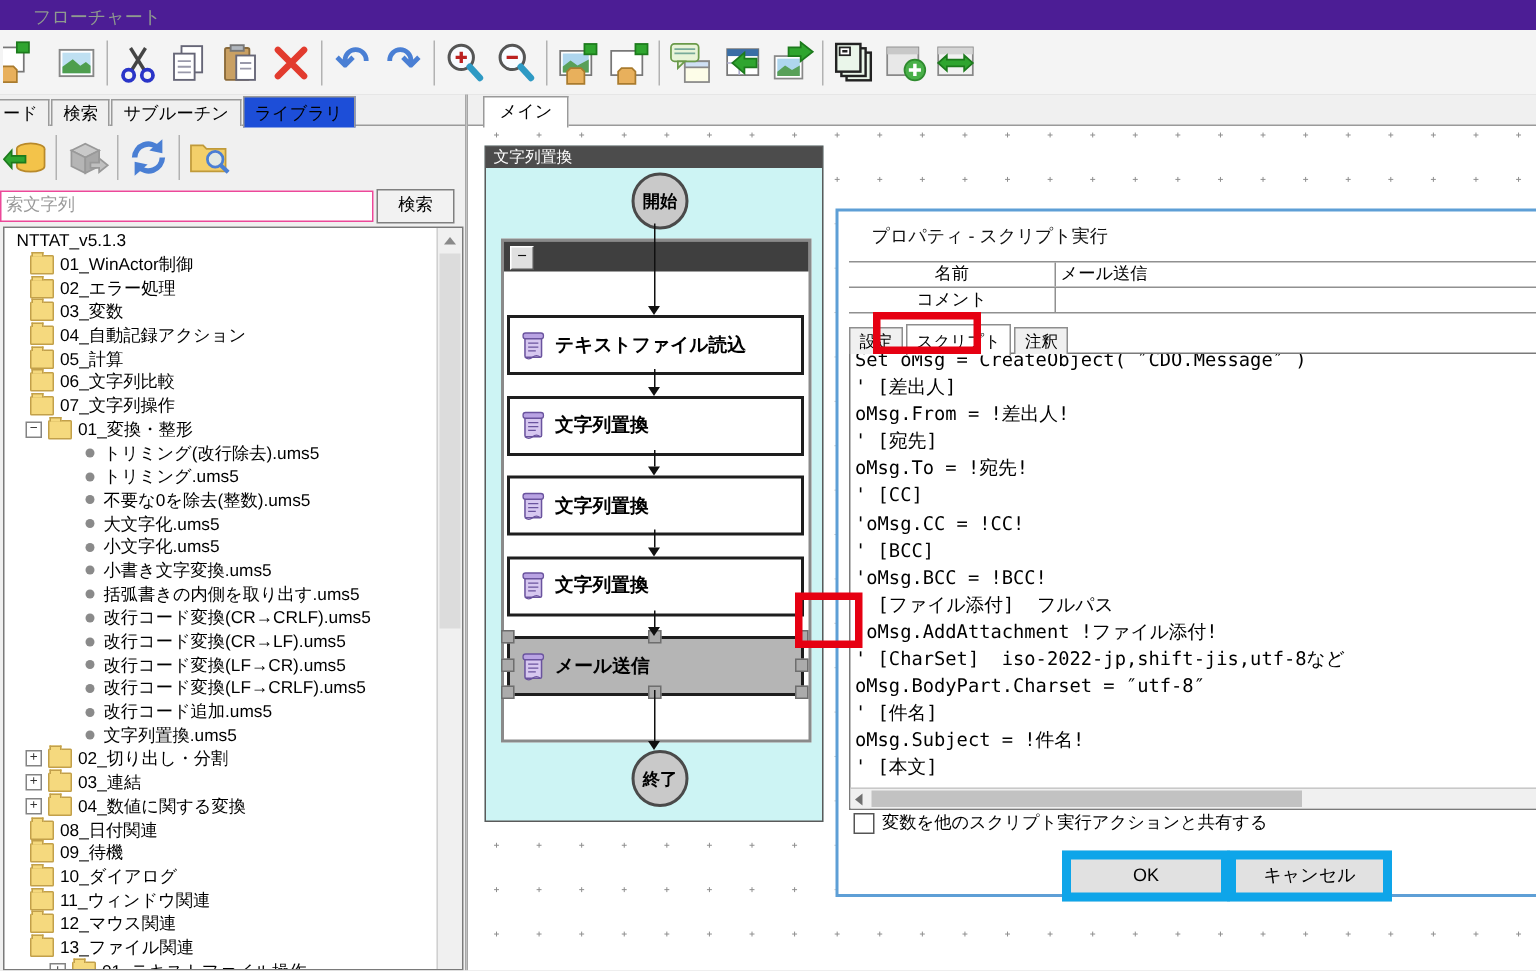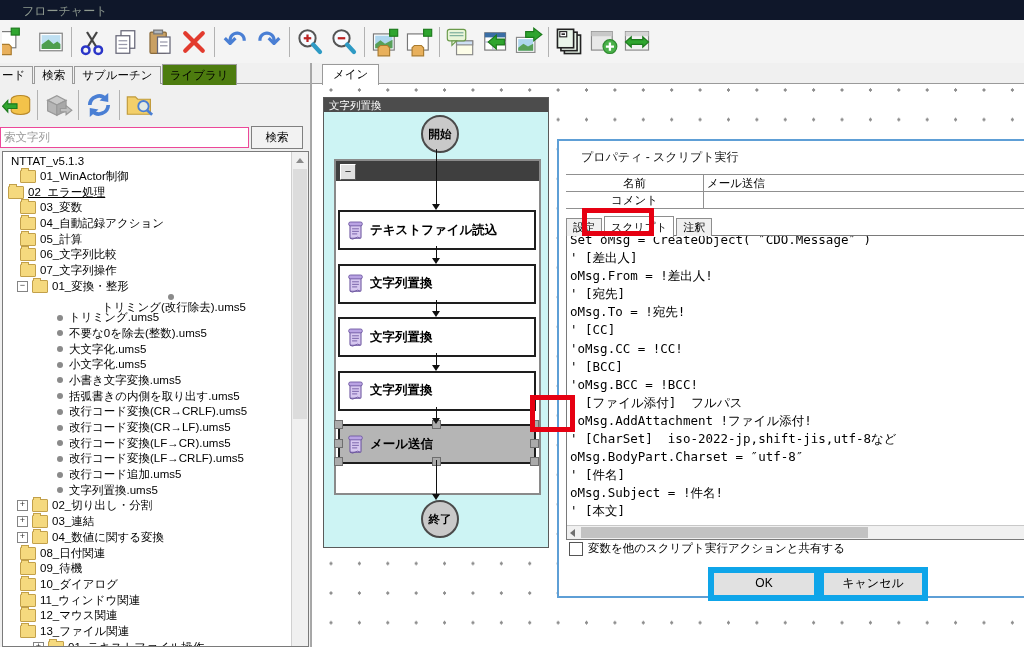--- a/index.html
+++ b/index.html
@@ -1,33 +1,33 @@
 <!DOCTYPE html>
 <html><head>
 <meta charset="utf-8">
 <style>
   html,body{margin:0;padding:0;background:#ddd;}
   #app{position:relative;width:1024px;height:647px;background:#fff;overflow:hidden;
        font-family:"Liberation Sans",sans-serif;color:#000;}
   
-  .titlebar{position:absolute;left:0;top:0;width:100%;height:20px;background:#0f172a;}
+  .titlebar{position:absolute;left:0;top:0;width:100%;height:20px;background:#4c1d95;}
   .titlebar span{position:absolute;left:22px;top:3px;font-size:12px;color:#8f9a8f;}
   .toolbar{position:absolute;left:0;top:20px;width:100%;height:43px;background:#f4f4f4;
            border-bottom:1px solid #c4c4c4;display:flex;align-items:center;}
   .tbi{width:34px;height:36px;display:flex;align-items:center;justify-content:center;flex:0 0 auto;}
   .tbi svg{width:30px;height:30px;}
   .tbi .glyph{font-size:27px;font-weight:bold;color:#4a7fd4;line-height:1;}
   .tsep{width:1px;height:30px;background:#b2b2b2;margin:0 3px;flex:0 0 auto;}
   
   .leftpanel{position:absolute;left:0;top:63px;width:310px;bottom:0;background:#f0f0f0;
              border-right:1px solid #a8a8a8;}
   .ltabs{position:absolute;left:0;top:0;height:21px;display:flex;align-items:flex-end;}
   .ltab{height:17px;padding:0 7px;font-size:11.5px;display:flex;align-items:center;
         background:#f0f0f0;border:1px solid #9a9a9a;border-bottom:none;margin-right:1px;}
-  .ltab.active{background:#4d7c0f;height:20px;position:relative;z-index:2;margin-bottom:-1px;}
+  .ltab.active{background:#1d4ed8;height:20px;position:relative;z-index:2;margin-bottom:-1px;}
   .tabline{position:absolute;left:0;top:20px;width:100%;height:1px;background:#9a9a9a;}
   .subtoolbar{position:absolute;left:0;top:23px;height:38px;display:flex;align-items:center;}
   .searchrow{position:absolute;left:0;top:63px;height:22px;width:100%;}
   .searchinput{position:absolute;left:0;top:1px;width:244px;height:19px;background:#fff;
                border:1px solid #ec4899;font-size:11.5px;color:#9a9a9a;line-height:19px;padding-left:3px;}
   .searchbtn{position:absolute;left:251px;top:0;width:50px;height:21px;background:#f2f2f2;
              border:1px solid #808080;font-size:11.5px;text-align:center;line-height:20px;}
   .tree{position:absolute;left:2px;top:88px;right:1px;bottom:0;background:#fff;
         border:1px solid #7a7a7a;overflow:hidden;}
   .tree-rows{position:absolute;left:0;top:1px;right:17px;bottom:0;overflow:hidden;}
@@ -308,21 +308,21 @@
     </div>
     <div class="tree">
       <div class="tree-rows" id="treerows">
           <div class="trow" style="padding-left: 8px;">
             <span>NTTAT_v5.1.3</span>
           </div>
           <div class="trow" style="padding-left: 17px;">
             <span class="folder"></span>
             <span>01_WinActor制御</span>
           </div>
-          <div class="trow" style="padding-left: 5px; text-decoration: underline;">
+          <div class="trow" style="padding-left: 17px;">
             <span class="folder"></span>
             <span>02_エラー処理</span>
           </div>
           <div class="trow" style="padding-left: 17px;">
             <span class="folder"></span>
             <span>03_変数</span>
           </div>
           <div class="trow" style="padding-left: 17px;">
             <span class="folder"></span>
             <span>04_自動記録アクション</span>
@@ -337,21 +337,21 @@
           </div>
           <div class="trow" style="padding-left: 17px;">
             <span class="folder"></span>
             <span>07_文字列操作</span>
           </div>
           <div class="trow" style="padding-left: 14px;">
             <span class="ebox">−</span>
             <span class="folder"></span>
             <span>01_変換・整形</span>
           </div>
-          <div class="trow" style="padding-left: 54px; flex-direction: column;">
+          <div class="trow" style="padding-left: 54px;">
             <span class="dot"></span>
             <span>トリミング(改行除去).ums5</span>
           </div>
           <div class="trow" style="padding-left: 54px;">
             <span class="dot"></span>
             <span>トリミング.ums5</span>
           </div>
           <div class="trow" style="padding-left: 54px;">
             <span class="dot"></span>
             <span>不要な0を除去(整数).ums5</span>

